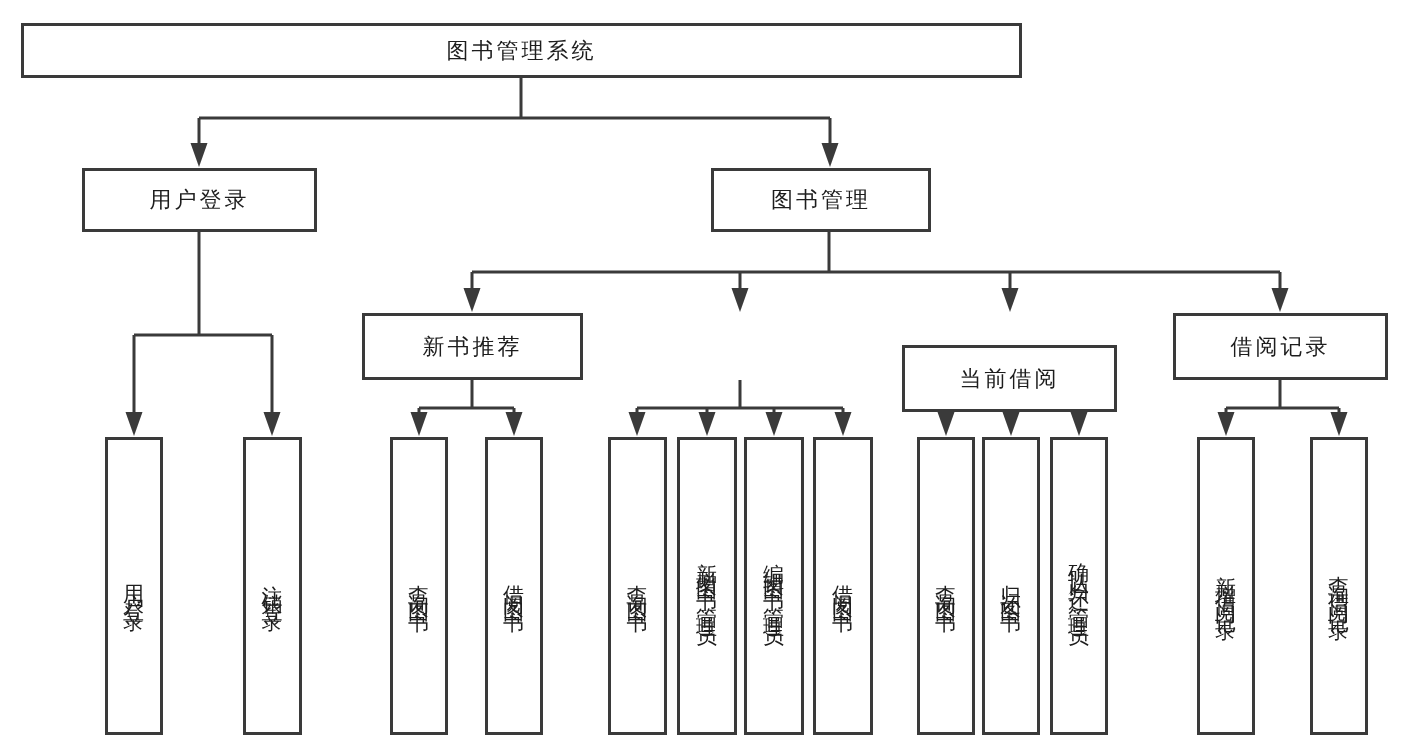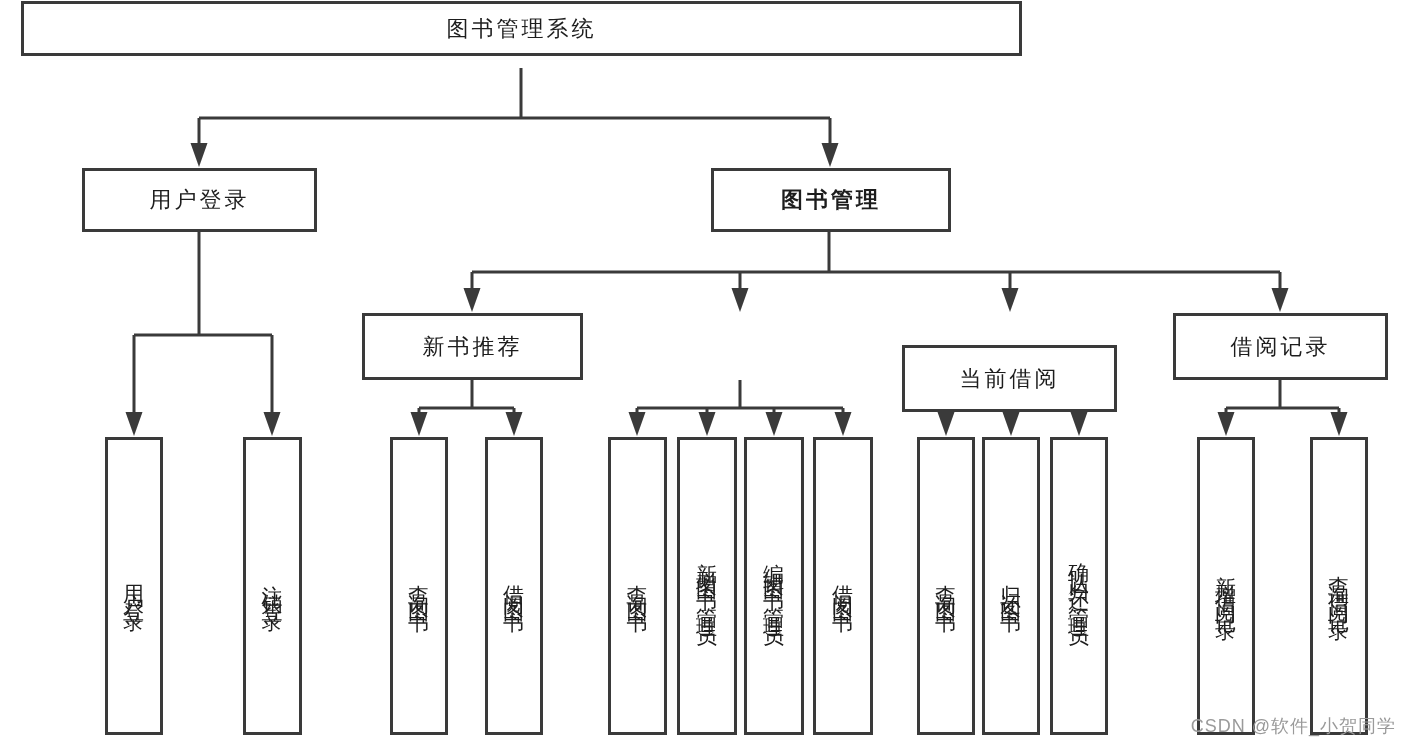--- a/index.html
+++ b/index.html
@@ -83,24 +83,24 @@
       <polygon points="765.5,412 782.5,412 774,436"></polygon>
       <polygon points="834.5,412 851.5,412 843,436"></polygon>
       <polygon points="937.5,412 954.5,412 946,436"></polygon>
       <polygon points="1002.5,412 1019.5,412 1011,436"></polygon>
       <polygon points="1070.5,412 1087.5,412 1079,436"></polygon>
       <polygon points="1217.5,412 1234.5,412 1226,436"></polygon>
       <polygon points="1330.5,412 1347.5,412 1339,436"></polygon>
     </g>
   </svg>
 
-  <div class="node h" style="left:21px;top:1px;width:1001px;height:55px;">图书管理系统</div>
+  <div class="node h" style="left:21px;top:23px;width:1001px;height:55px;">图书管理系统</div>
 
   <div class="node h" style="left:82px;top:168px;width:235px;height:64px;">用户登录</div>
-  <div class="node h" style="left:711px;top:168px;width:240px;height:64px;font-weight:bold;">图书管理</div>
+  <div class="node h" style="left:711px;top:168px;width:220px;height:64px;">图书管理</div>
 
   <div class="node h" style="left:362px;top:313px;width:221px;height:67px;">新书推荐</div>
   <div class="node h" style="left:902px;top:313px;width:215px;height:67px;margin-top:32px;">当前借阅</div>
   <div class="node h" style="left:1173px;top:313px;width:215px;height:67px;">借阅记录</div>
 
   <div class="node v" style="left:105px;top:437px;width:58px;height:298px;">用户登录</div>
   <div class="node v" style="left:243px;top:437px;width:59px;height:298px;">注销登录</div>
 
   <div class="node v" style="left:390px;top:437px;width:58px;height:298px;">查询图书</div>
   <div class="node v" style="left:485px;top:437px;width:58px;height:298px;">借阅图书</div>
@@ -110,15 +110,14 @@
   <div class="node v" style="left:744px;top:437px;width:60px;height:298px;">编辑图书（管理员）</div>
   <div class="node v" style="left:813px;top:437px;width:60px;height:298px;">借阅图书</div>
 
   <div class="node v" style="left:917px;top:437px;width:58px;height:298px;">查询图书</div>
   <div class="node v" style="left:982px;top:437px;width:58px;height:298px;">归还图书</div>
   <div class="node v" style="left:1050px;top:437px;width:58px;height:298px;">确认归还（管理员）</div>
 
   <div class="node v" style="left:1197px;top:437px;width:58px;height:298px;">新增借阅记录</div>
   <div class="node v" style="left:1310px;top:437px;width:58px;height:298px;">查询借阅记录</div>
 
-  <div class="watermark">CSDN @软件_小贺同学</div>
 
 </div>
 
 </body></html>

